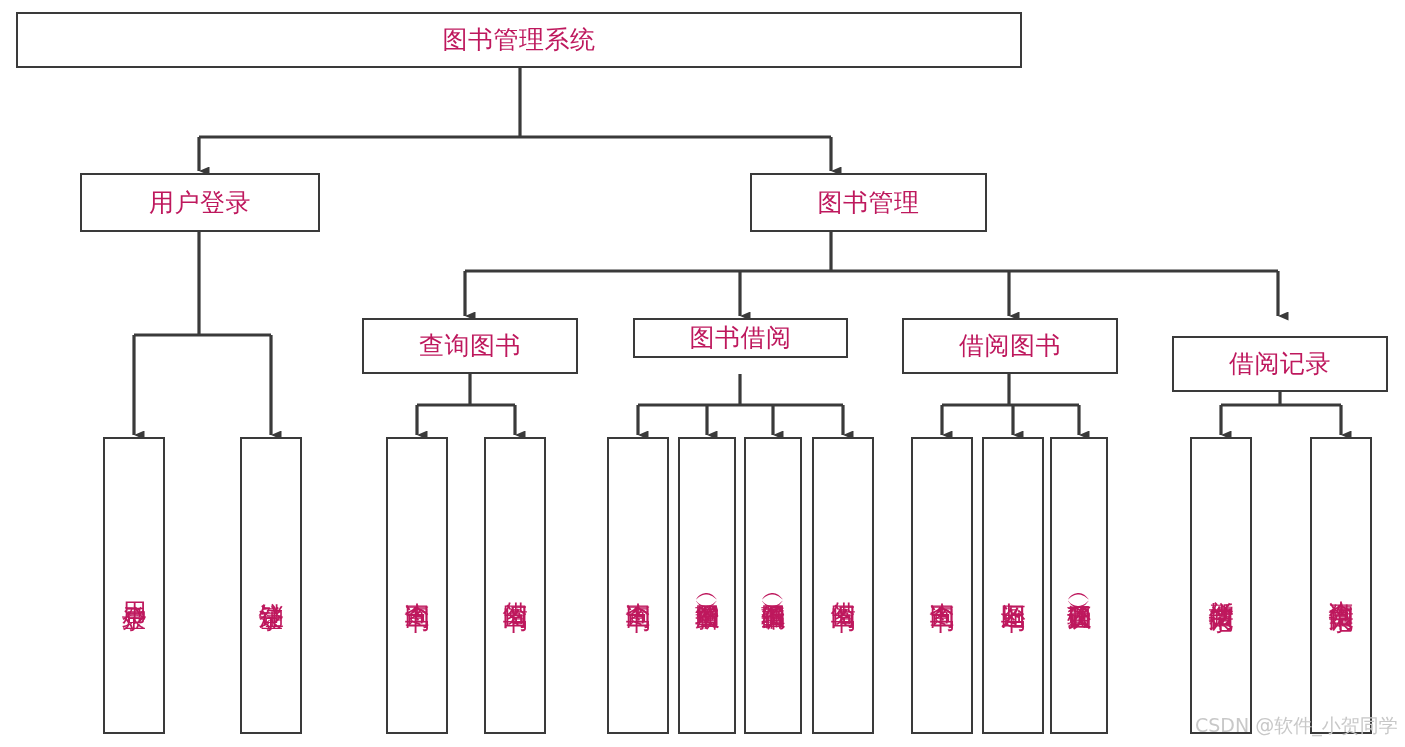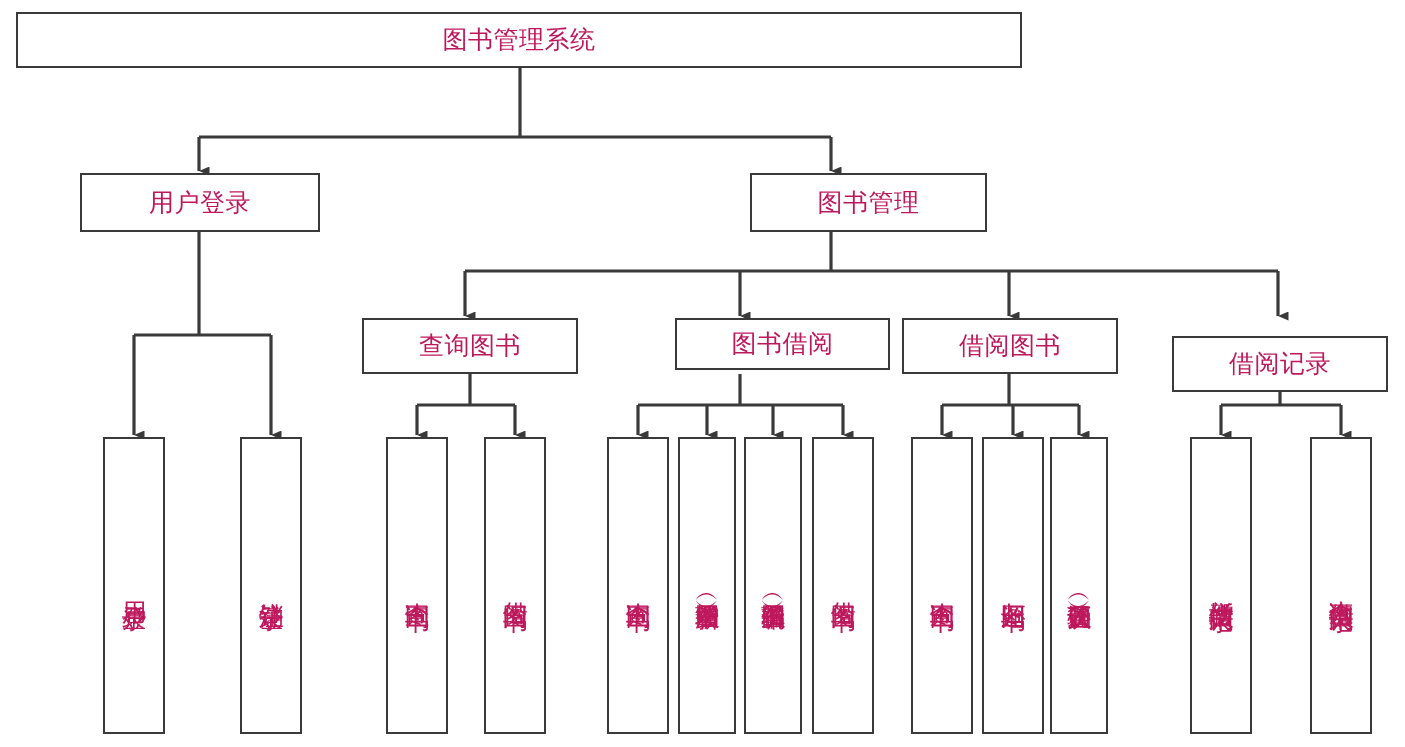--- a/index.html
+++ b/index.html
@@ -132,21 +132,21 @@
       </div>
       <div class="node horizontal" style="left: 80px; top: 173px; width: 240px; height: 59px;">
         <span class="node-label">用户登录</span>
       </div>
       <div class="node horizontal" style="left: 712px; top: 173px; width: 237px; height: 59px; margin-left: 38px;">
         <span class="node-label">图书管理</span>
       </div>
       <div class="node horizontal" style="left: 362px; top: 318px; width: 216px; height: 56px;">
         <span class="node-label">查询图书</span>
       </div>
-      <div class="node horizontal" style="left: 633px; top: 318px; width: 215px; height: 52px; margin-left: 42px;">
+      <div class="node horizontal" style="left: 633px; top: 318px; width: 215px; height: 40px;">
         <span class="node-label">图书借阅</span>
       </div>
       <div class="node horizontal" style="left: 902px; top: 318px; width: 216px; height: 56px;">
         <span class="node-label">借阅图书</span>
       </div>
       <div class="node horizontal" style="left: 1172px; top: 336px; width: 216px; height: 56px;">
         <span class="node-label">借阅记录</span>
       </div>
       <div class="node vertical" style="left: 103px; top: 437px; width: 62px; height: 297px;">
         <span class="node-label">用户登录</span>
@@ -182,14 +182,15 @@
         <span class="node-label">确认归还（管理员）</span>
       </div>
       <div class="node vertical" style="left: 1190px; top: 437px; width: 62px; height: 297px;">
         <span class="node-label">新增借阅记录</span>
       </div>
       <div class="node vertical" style="left: 1310px; top: 437px; width: 62px; height: 297px;">
         <span class="node-label">查询借阅记录</span>
       </div>
     </div>
 
+  <div class="watermark" style="left: 1195px; top: 713px;">CSDN @软件_小贺同学</div>
 
 </div>
 
 </body></html>

